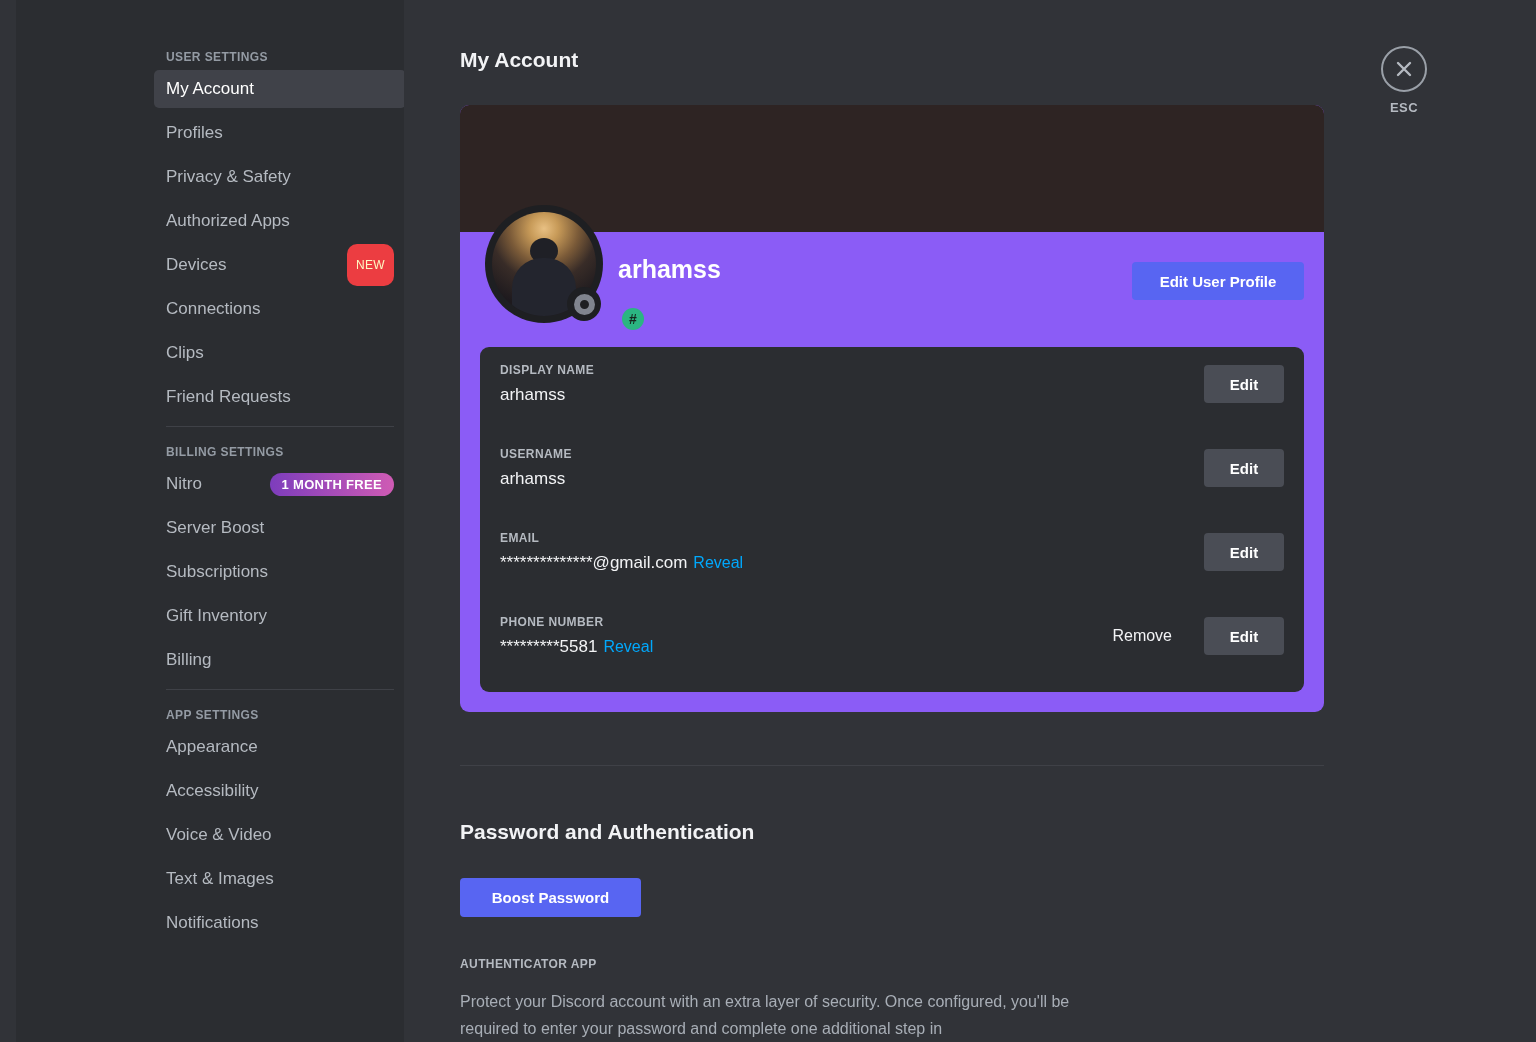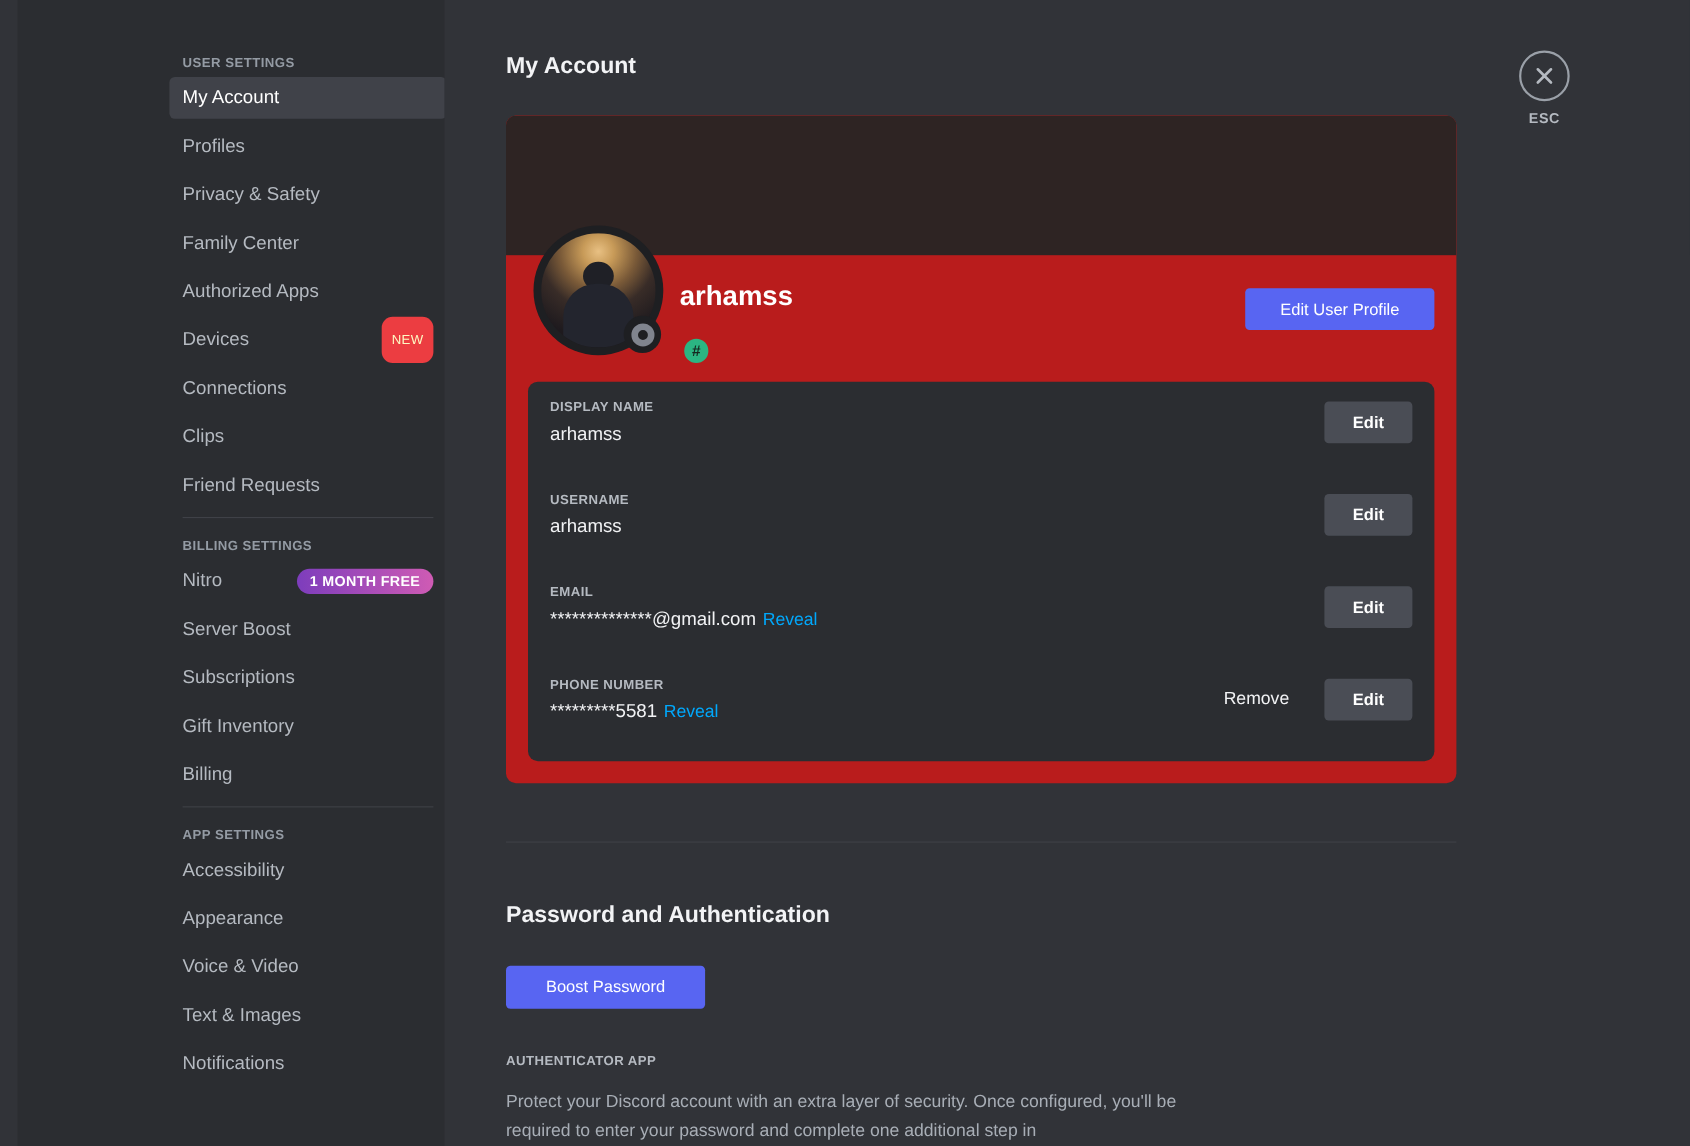--- a/index.html
+++ b/index.html
@@ -52,21 +52,21 @@
   .esc-circle {
     width:46px; height:46px; margin:0 auto; border-radius:50%;
     border:2px solid #9aa0a8; display:flex; align-items:center; justify-content:center;
     cursor:pointer; color:#b5bac1;
   }
   .esc-label { margin-top:8px; font-size:13px; font-weight:bold; color:#b5bac1; letter-spacing:.5px; }
 
   
   .card {
     position:absolute; left:56px; top:105px; width:864px; height:607px;
-    background:#b91c1c; border-radius:9px; overflow:hidden;
+    background:#8b5cf6; border-radius:9px; overflow:hidden;
   }
   .card-banner { position:absolute; left:0; top:0; width:864px; height:127px; background:#2e2423; }
 
   .avatar-wrap {
     position:absolute; left:25px; top:100px; width:118px; height:118px;
     border-radius:50%; background:#1e1f22; display:flex; align-items:center; justify-content:center;
   }
   .avatar-art {
     position:relative; width:104px; height:104px; border-radius:50%; overflow:hidden;
     background:
@@ -88,21 +88,21 @@
   .status-ring { width:21px; height:21px; border-radius:50%; border:6px solid #80848e; }
 
   .profile-username { position:absolute; left:158px; top:150px; font-size:25px; font-weight:bold; color:#fff; }
   .hash-badge {
     position:absolute; left:162px; top:203px; width:22px; height:22px; border-radius:50%;
     background:#2bb582; color:#16271f; font-size:14px; font-weight:bold;
     display:flex; align-items:center; justify-content:center;
   }
   .btn-blurple {
     background:#5865f2; color:#fff; border:0; border-radius:4px;
-    font-family:inherit; font-size:15px; font-weight:normal; cursor:pointer;
+    font-family:inherit; font-size:15px; font-weight:bold; cursor:pointer;
   }
   .edit-profile-btn { position:absolute; left:672px; top:157px; width:172px; height:38px; }
 
   .fields-panel {
     position:absolute; left:20px; top:242px; width:824px; height:345px;
     background:#2b2d31; border-radius:9px; padding:6px 20px;
   }
   .field-row {
     display:flex; align-items:center; justify-content:space-between;
     height:62px; margin-bottom:22px;
@@ -143,23 +143,20 @@
     <div class="nav-item selected">
         <span>My Account</span>
       </div>
     <div class="nav-item">
         <span>Profiles</span>
       </div>
     <div class="nav-item">
         <span>Privacy &amp; Safety</span>
       </div>
     <div class="nav-item">
-        <span>Family Center</span>
-      </div>
-    <div class="nav-item">
         <span>Authorized Apps</span>
       </div>
     <div class="nav-item">
       <span>Devices</span>
       <span class="badge-new">NEW</span>
     </div>
     <div class="nav-item">
         <span>Connections</span>
       </div>
     <div class="nav-item">
@@ -186,24 +183,24 @@
         <span>Gift Inventory</span>
       </div>
     <div class="nav-item">
         <span>Billing</span>
       </div>
 
     <hr class="nav-divider">
 
     <div class="nav-heading">APP SETTINGS</div>
     <div class="nav-item">
+        <span>Appearance</span>
+      </div>
+    <div class="nav-item">
         <span>Accessibility</span>
-      </div>
-    <div class="nav-item">
-        <span>Appearance</span>
       </div>
     <div class="nav-item">
         <span>Voice &amp; Video</span>
       </div>
     <div class="nav-item">
         <span>Text &amp; Images</span>
       </div>
     <div class="nav-item">
         <span>Notifications</span>
       </div>

